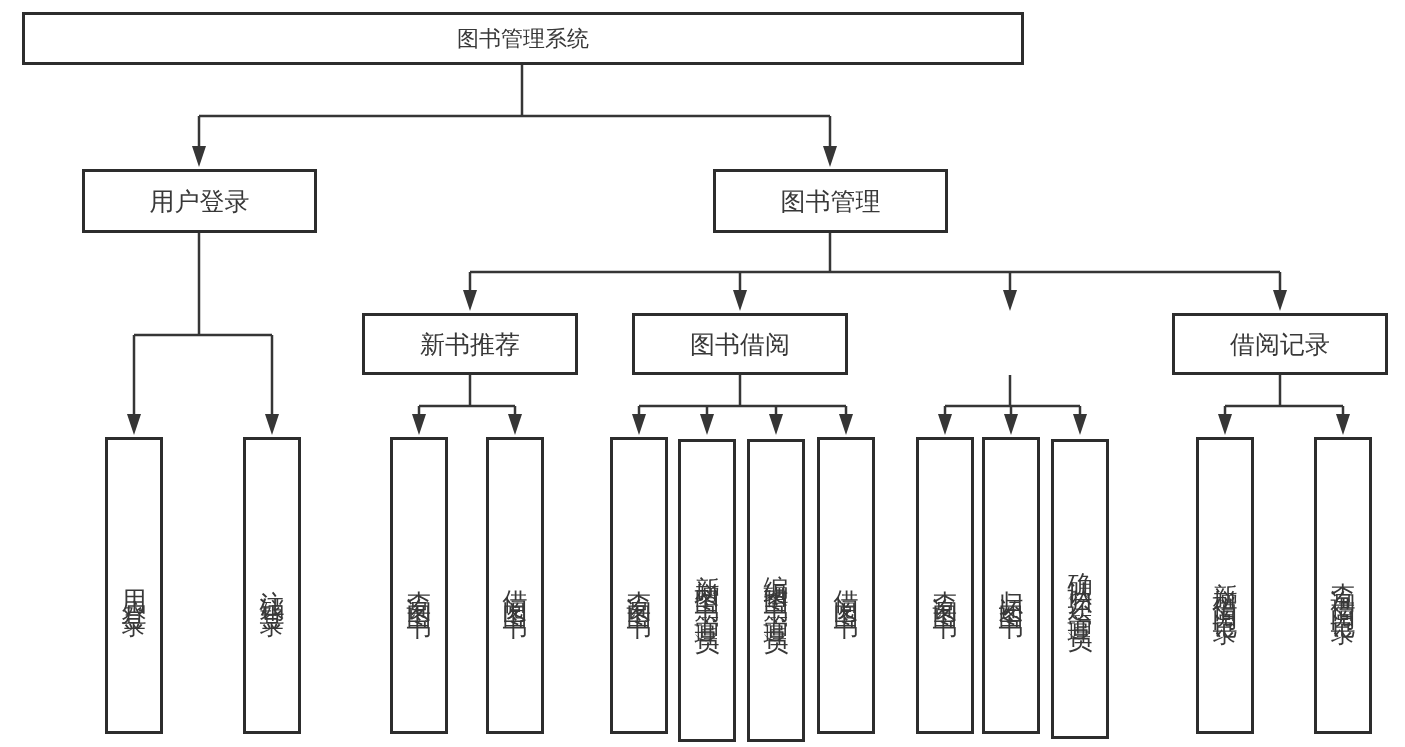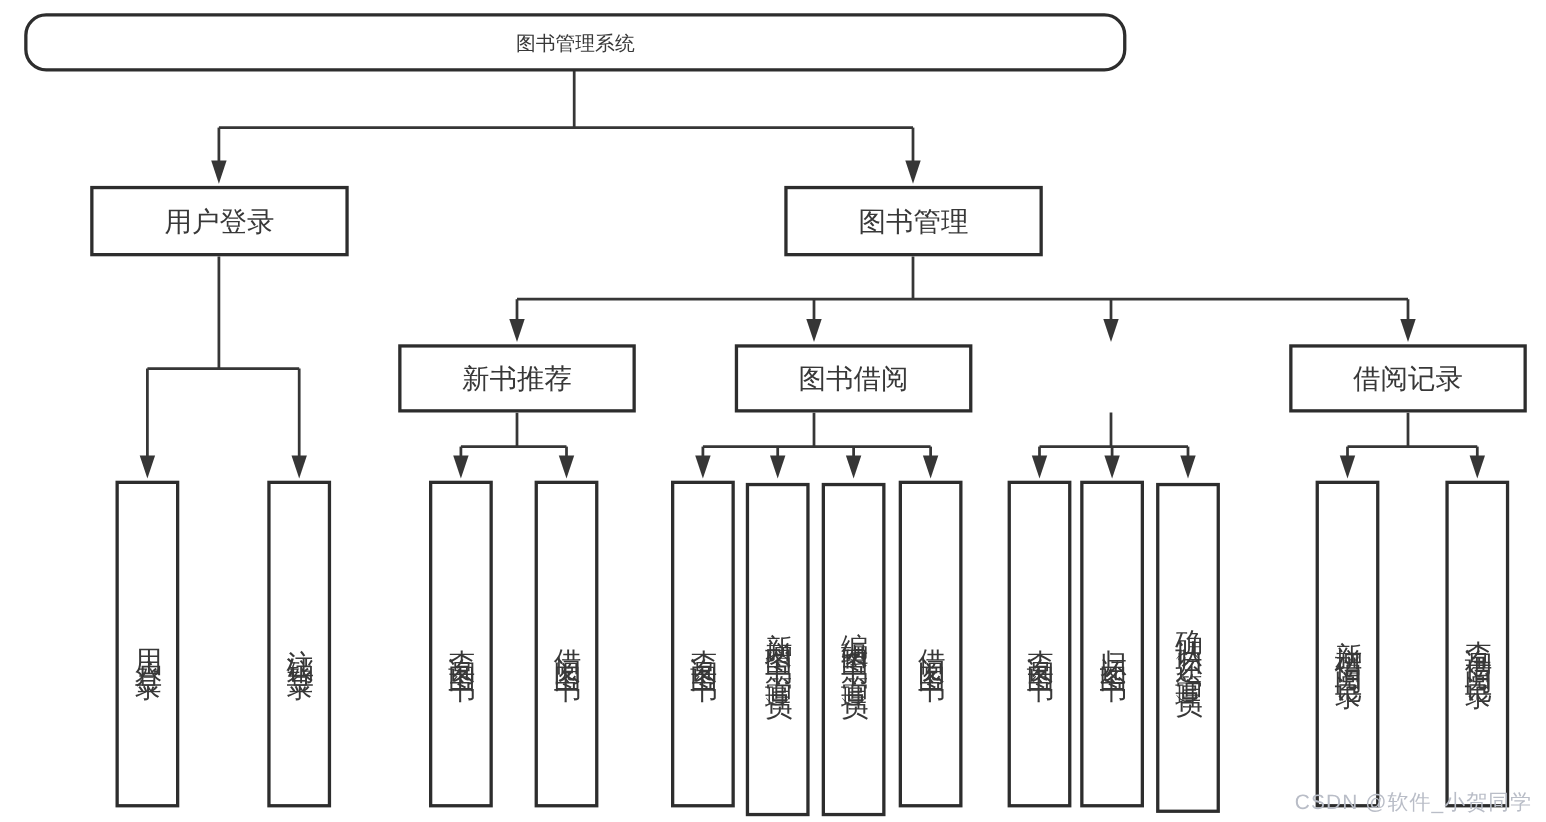--- a/index.html
+++ b/index.html
@@ -11,21 +11,21 @@
     color:#383838;
   }
   #wires{position:absolute;left:0;top:0;width:1405px;height:747px;}
   .box{
     position:absolute;box-sizing:border-box;
     border:3px solid #2d2d2d;background:#ffffff;
     display:flex;align-items:center;justify-content:center;
     font-size:25px;color:#383838;
   }
   .box.h{white-space:nowrap;}
-  .box.root{font-size:18px;border-radius:20px;}
+  .box.root{font-size:22px;}
   .box.v{
     writing-mode:vertical-rl;
     text-orientation:mixed;
     letter-spacing:8px;
     line-height:1;
   }
   #watermark{
     position:absolute;right:12px;bottom:5px;
     font-size:19px;color:#b9bdc7;white-space:nowrap;
     letter-spacing:1px;
@@ -104,36 +104,35 @@
       <polygon points="1336,414 1350,414 1343,435"></polygon>
     </g>
   </svg>
 
   <div class="box h root" style="left:22px;top:12px;width:1002px;height:53px">图书管理系统</div>
 
   <div class="box h" style="left:82px;top:169px;width:235px;height:64px">用户登录</div>
   <div class="box h" style="left:713px;top:169px;width:235px;height:64px">图书管理</div>
 
   <div class="box h" style="left:362px;top:313px;width:216px;height:62px">新书推荐</div>
-  <div class="box h" style="left:668px;top:313px;width:216px;height:62px">图书借阅</div>
+  <div class="box h" style="left:632px;top:313px;width:216px;height:62px">图书借阅</div>
   <div class="box h" style="left:1172px;top:313px;width:216px;height:62px">借阅记录</div>
 
   <div class="box v" style="left:105px;top:437px;width:58px;height:297px">用户登录</div>
   <div class="box v" style="left:243px;top:437px;width:58px;height:297px">注销登录</div>
 
   <div class="box v" style="left:390px;top:437px;width:58px;height:297px">查询图书</div>
   <div class="box v" style="left:486px;top:437px;width:58px;height:297px">借阅图书</div>
 
   <div class="box v" style="left:610px;top:437px;width:58px;height:297px">查询图书</div>
   <div class="box v" style="left:678px;top:439px;width:58px;height:303px">新增图书（管理员）</div>
   <div class="box v" style="left:747px;top:439px;width:58px;height:303px">编辑图书（管理员）</div>
   <div class="box v" style="left:817px;top:437px;width:58px;height:297px">借阅图书</div>
 
   <div class="box v" style="left:916px;top:437px;width:58px;height:297px">查询图书</div>
   <div class="box v" style="left:982px;top:437px;width:58px;height:297px">归还图书</div>
   <div class="box v" style="left:1051px;top:439px;width:58px;height:300px">确认归还（管理员）</div>
 
   <div class="box v" style="left:1196px;top:437px;width:58px;height:297px">新增借阅记录</div>
   <div class="box v" style="left:1314px;top:437px;width:58px;height:297px">查询借阅记录</div>
 
-  <div id="watermark">CSDN @软件_小贺同学</div>
 
 </div>
 
 </body></html>

